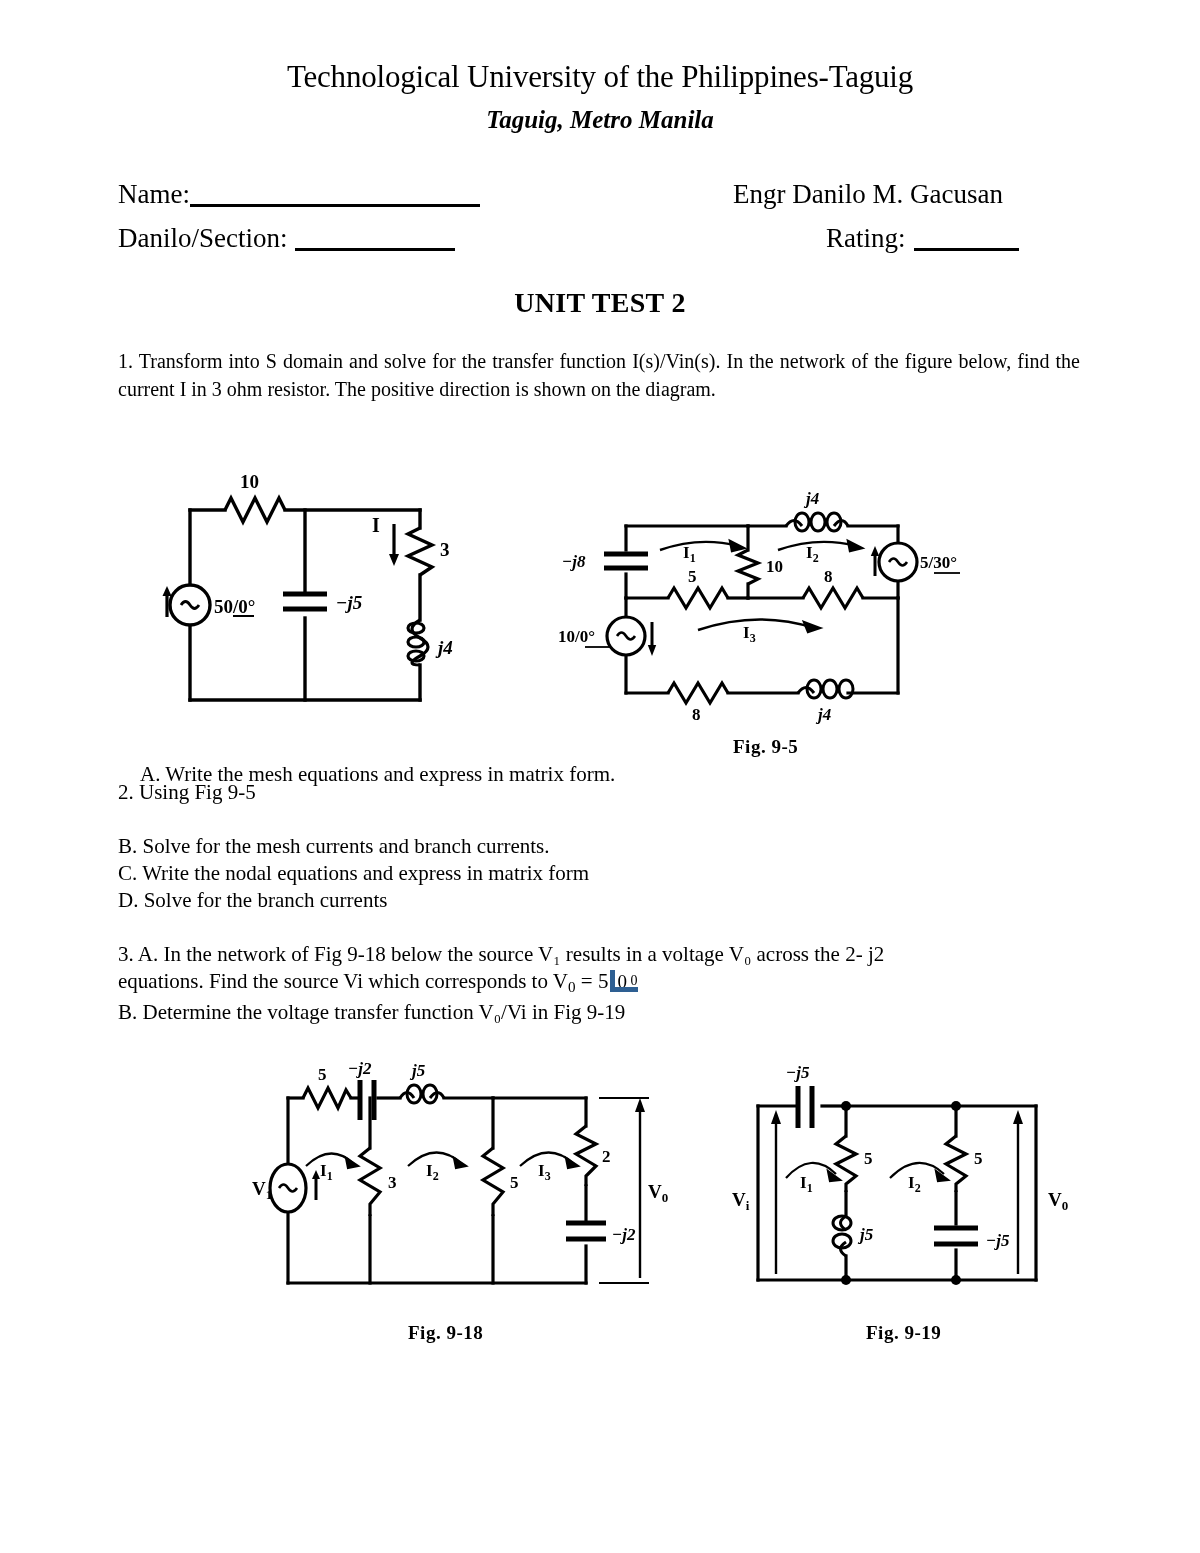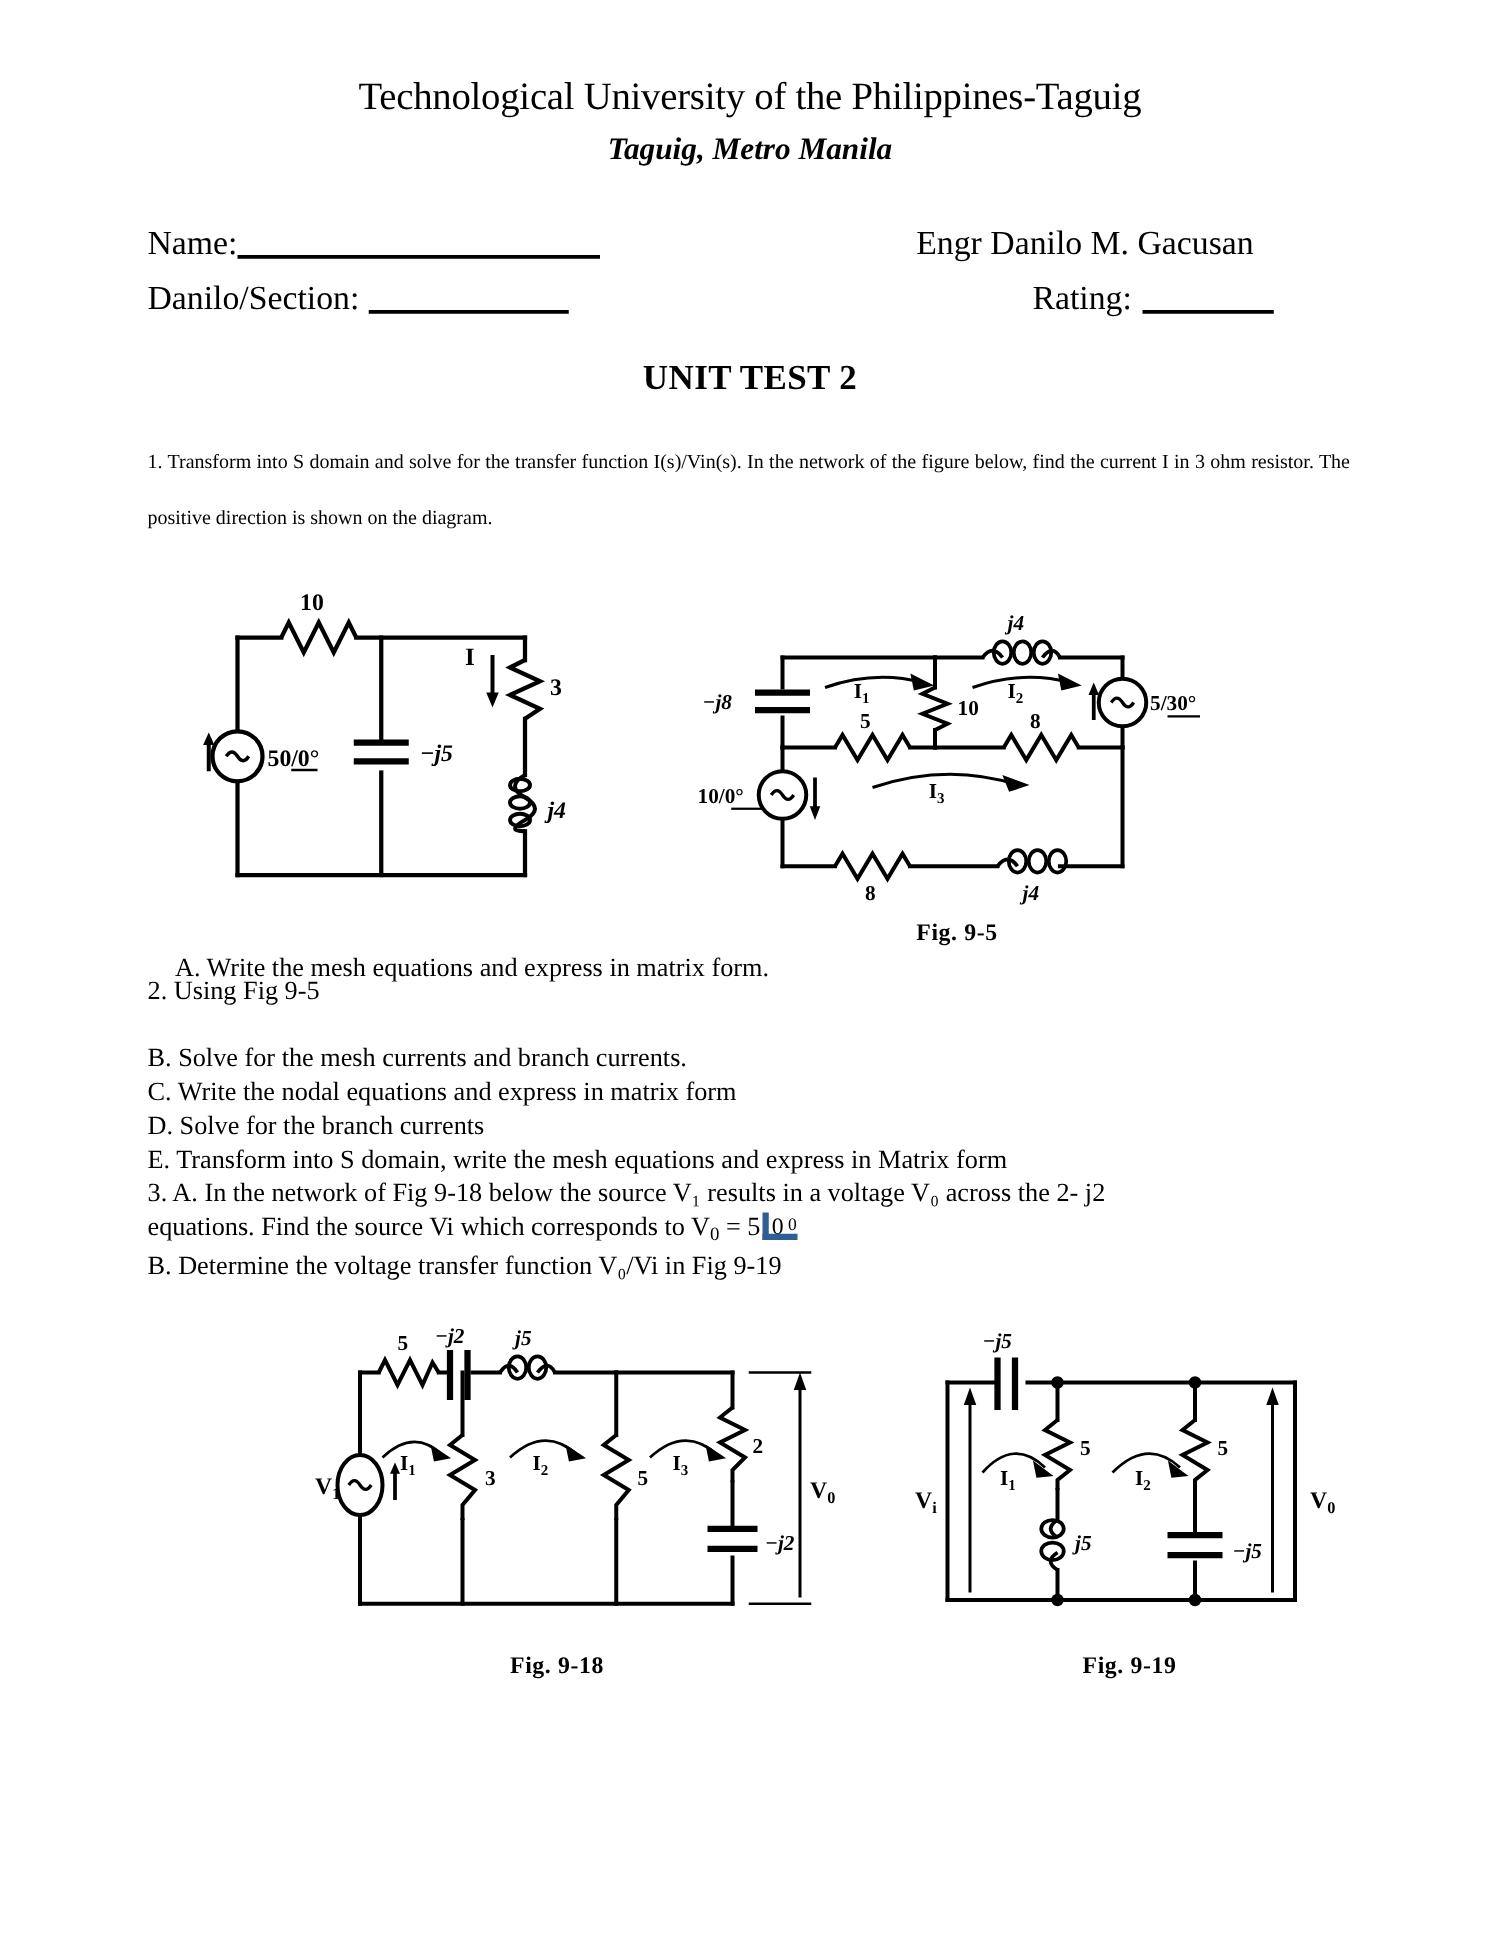--- a/index.html
+++ b/index.html
@@ -72,22 +72,22 @@
     font-size: 28px;
     font-weight: bold;
     letter-spacing: 0.3px;
   }
 
   
   .q1 {
     position: absolute;
     left: 118px; top: 347px;
     width: 962px;
-    font-size: 16px;
-    line-height: 45px;
+    font-size: 20px;
+    line-height: 28px;
     text-align: justify;
     text-justify: inter-word;
   }
 
   
   .qblock {
     position: absolute;
     left: 118px;
     width: 962px;
     font-size: 21px;
@@ -348,21 +348,20 @@
       <text x="270" y="232" font-family="Liberation Serif, serif" font-size="17" font-weight="bold" font-style="italic">j4</text>
     </svg>
   </div>
   <div class="fig-caption cap-95">Fig. 9-5</div>
 
   <div class="qblock q2-head">2.  Using Fig 9-5</div>
   <div class="qblock q2-a">A. Write the mesh equations and express in matrix form.</div>
   <div class="qblock q2-b">B. Solve for the mesh currents and branch currents.</div>
   <div class="qblock q2-c">C. Write the nodal equations and express in matrix form</div>
   <div class="qblock q2-d">D. Solve for the branch currents</div>
-  <div class="qblock q2-e">E. Transform into S domain, write the mesh equations and express in Matrix form</div>
   <div class="qblock q3-a">3. A.  In the network of Fig 9-18 below the source V₁ results in a voltage V₀ across the 2- j2</div>
   <div class="qblock q3-a2"><span>equations. Find the source Vi which corresponds to V</span><sub>0</sub><span> = 5</span><span class="angle-blue"><span class="ang-zero">0</span><sup style="position:absolute;left:22px;top:-3px;font-size:14px;">0</sup></span></div>
   <div class="qblock q3-b">B. Determine the voltage transfer function V₀/Vi in Fig 9-19</div>
 
   <div class="fig fig918">
     <svg width="430" height="260" viewBox="0 0 430 260">
       <g stroke="#000" stroke-width="3.2" fill="none" stroke-linecap="square">
 
         <path d="M 40 40 L 55 40"></path>
         <path d="M 103 40 L 112 40"></path>

